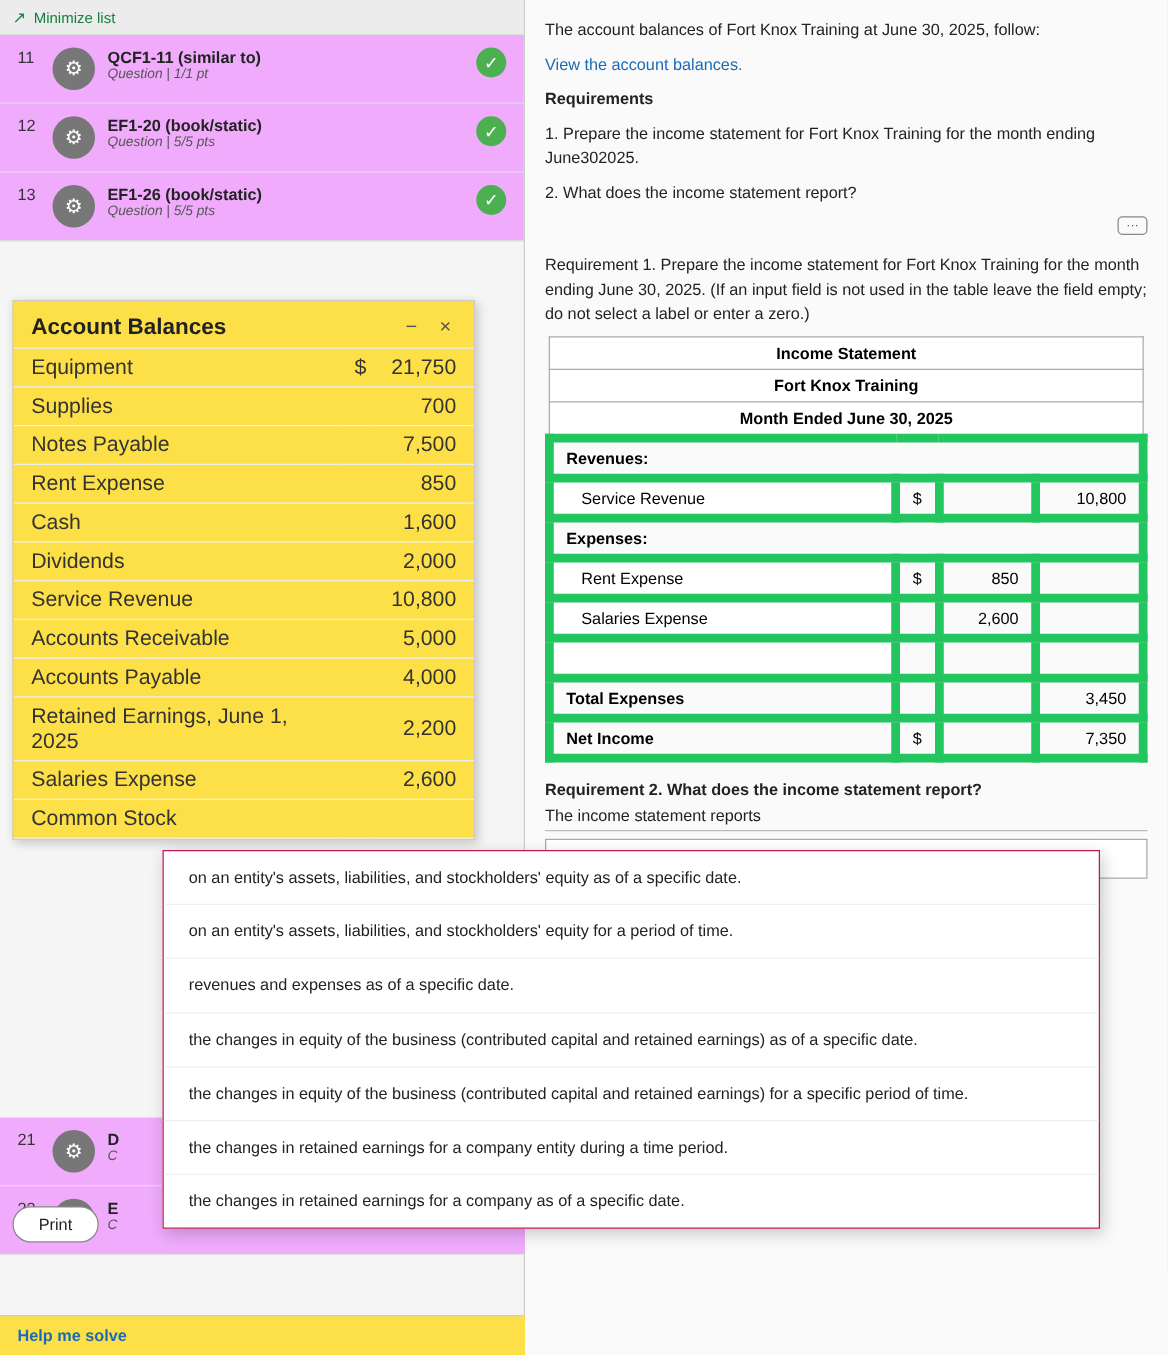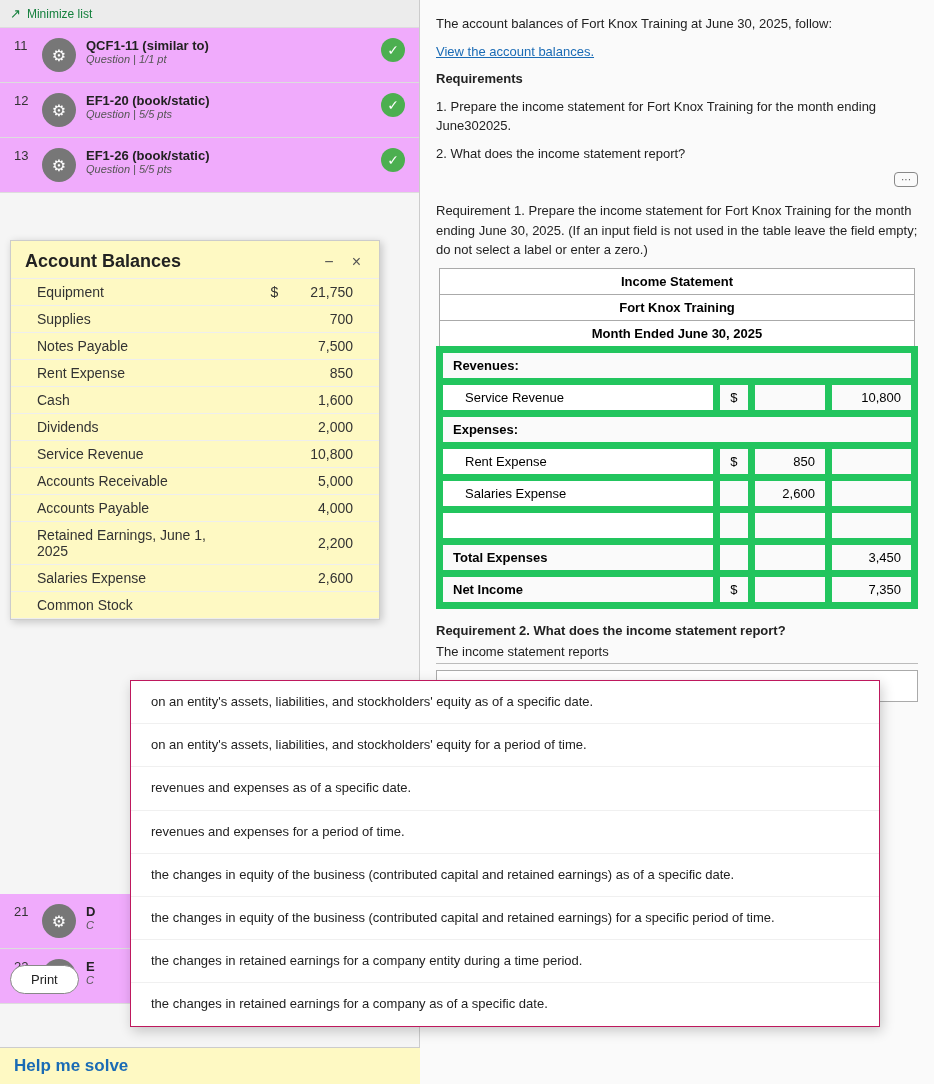--- a/index.html
+++ b/index.html
@@ -75,61 +75,61 @@
       color: white; font-size: 14px;
       flex-shrink: 0;
     }
 
     
     .account-balances {
       position: absolute;
       left: 10px;
       top: 240px;
       width: 370px;
-      background: #fef9c3;
+      background: #fde047;
       border: 1px solid #ccc;
       box-shadow: 2px 2px 8px rgba(0,0,0,0.2);
       z-index: 10;
     }
     .ab-header {
       display: flex;
       justify-content: space-between;
       align-items: center;
       padding: 10px 14px 6px;
       border-bottom: 1px solid #eee;
     }
     .ab-title { font-size: 18px; font-weight: bold; color: #222; }
     .ab-controls { display: flex; gap: 10px; }
     .ab-btn {
       background: none; border: none; cursor: pointer;
       font-size: 16px; color: #555; padding: 0 4px;
     }
     .ab-table { width: 100%; border-collapse: collapse; }
     .ab-table td {
-      padding: 5px 26px;
+      padding: 5px 14px;
       border-bottom: 1px solid #eee;
-      font-size: 14px;
+      font-size: 17px;
       color: #333;
     }
     .ab-table td:last-child { text-align: right; }
     .ab-table td.dollar { padding-right: 6px; }
 
     
     .main-content {
       position: absolute;
       left: 420px; top: 0;
       width: 514px;
       height: 1084px;
       background: #fafafa;
       padding: 14px 16px;
       overflow-y: auto;
     }
 
     .intro-text { font-size: 13px; color: #222; line-height: 1.5; margin-bottom: 8px; }
-    .view-link { color: #1a6bb5; text-decoration: underline; cursor: pointer; }
+    .view-link { color: #1a6bb5; cursor: pointer; }
     .req-bold { font-weight: bold; }
 
     .req-header { font-size: 13px; color: #222; margin: 14px 0 8px; line-height: 1.5; }
 
     
     .is-table {
       width: 100%;
       border-collapse: collapse;
       margin-bottom: 10px;
     }
@@ -186,23 +186,23 @@
       border-bottom: 1px solid #f0f0f0;
       cursor: pointer;
       line-height: 1.4;
     }
     .dropdown-item:last-child { border-bottom: none; }
     .bottom-bar {
       position: absolute;
       bottom: 0; left: 0;
       width: 484px;
       padding: 8px 14px;
-      background: #fef9c3;
+      background: #fde047;
       border-top: 1px solid #ccc;
-      font-size: 17px;
+      font-size: 13px;
       color: #1a6bb5;
       font-weight: bold;
       cursor: pointer;
     }
 
     
     .print-area {
       position: absolute;
       left: 10px;
       bottom: 90px;
@@ -450,19 +450,18 @@
     <p class="req2-static">The income statement reports</p>
     <input type="text" class="req2-input-box" value="" style="">
   </div>
 </div>
 
 <div class="dropdown-overlay">
   <div id="dropdown-list">
       <div class="dropdown-item">on an entity's assets, liabilities, and stockholders' equity as of a specific date.</div>
       <div class="dropdown-item">on an entity's assets, liabilities, and stockholders' equity for a period of time.</div>
       <div class="dropdown-item">revenues and expenses as of a specific date.</div>
-      <div class="dropdown-item">revenues and expenses for a period of time.</div>
       <div class="dropdown-item">the changes in equity of the business (contributed capital and retained earnings) as of a specific date.</div>
       <div class="dropdown-item">the changes in equity of the business (contributed capital and retained earnings) for a specific period of time.</div>
       <div class="dropdown-item">the changes in retained earnings for a company entity during a time period.</div>
       <div class="dropdown-item">the changes in retained earnings for a company as of a specific date.</div>
     </div>
 </div>
 
 </body></html>

